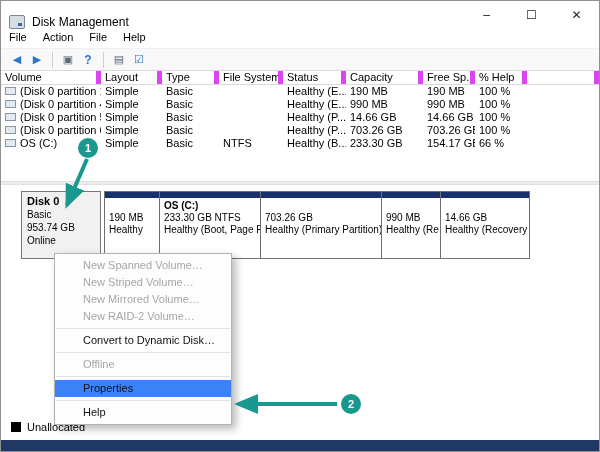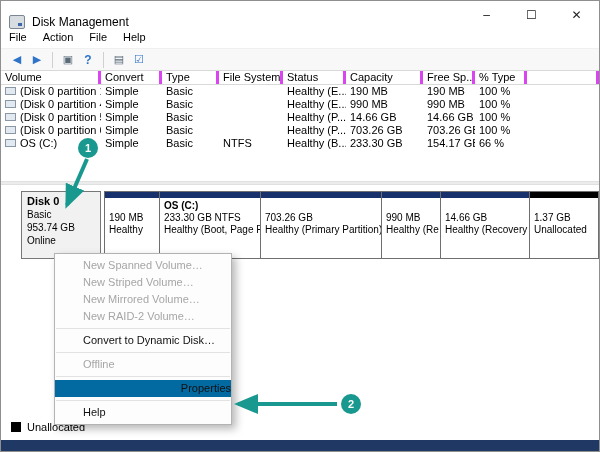--- a/index.html
+++ b/index.html
@@ -34,21 +34,21 @@
     justify-content:center; font-size:11px; }
   .tool-ico.blue { color:#2e74c9; }
   .tool-ico.gray { color:#5a6b7a; }
   .tool-ico.bold { font-weight:bold; font-size:12px; }
   .tool-sep { width:1px; height:16px; background:#d0d0d0; margin:0 5px; }
   
   .list-pane { position:absolute; top:70px; left:0; right:0; height:110px;
     background:#fff; }
   .thead { display:flex; height:14px; line-height:13px;
     border-bottom:1px solid #d9d9d9; }
-  .th { padding-left:4px; border-right:3px solid #d946ef; overflow:hidden;
+  .th { padding-left:4px; border-right:5px solid #d946ef; overflow:hidden;
     white-space:nowrap; font-size:11px; }
   .trow { display:flex; height:13px; line-height:13px; }
   .td { padding-left:4px; overflow:hidden; white-space:nowrap; font-size:11px; }
   .c0{width:100px}.c1{width:61px}.c2{width:57px}.c3{width:64px}
   .c4{width:63px}.c5{width:77px}.c6{width:52px}.c7{width:52px}.cf{flex:1}
   .drv { display:inline-block; width:11px; height:8px; background:#e3e9f0;
     border:1px solid #8a96a3; margin-right:4px; vertical-align:middle;
     position:relative; top:-1px; }
   
   .splitter { position:absolute; top:180px; left:0; right:0; height:4px;
@@ -75,21 +75,21 @@
   
   .bottom-strip { position:absolute; left:0; right:0; bottom:0; height:11px;
     background:#1f3864; z-index:5; }
   
   .ctx { position:absolute; left:53px; top:252px; width:178px; z-index:40;
     background:#fdfdfd; border:1px solid #b3b3b3; padding:3px 0;
     box-shadow:4px 4px 8px rgba(0,0,0,0.28); }
   .mi { height:17px; line-height:17px; padding-left:28px; font-size:11px; color:#111;
     white-space:nowrap; overflow:hidden; }
   .mi.dis { color:#a6a6a6; }
-  .mi.hl { background:#0369a1;text-align:right; }
+  .mi.hl { background:#3b82f6; }
   .msep { border-top:1px solid #e2e2e2; margin:3px 1px; }
   
   .overlay { position:absolute; top:0; left:0; width:600px; height:452px;
     z-index:50; pointer-events:none; }
   .badge { position:absolute; width:20px; height:20px; border-radius:50%;
     background:#18988e; color:#fff; font-size:11px; font-weight:bold;
     display:flex; align-items:center; justify-content:center; z-index:51;
     pointer-events:none; }
 </style>
 </head>
@@ -121,27 +121,27 @@
     <div class="tool-ico gray">▣</div>
     <div class="tool-ico blue bold">?</div>
     <div class="tool-sep"></div>
     <div class="tool-ico gray">▤</div>
     <div class="tool-ico blue">☑</div>
   </div>
 
   <div class="list-pane">
     <div class="thead">
       <div class="th c0">Volume</div>
-      <div class="th c1">Convert</div>
+      <div class="th c1">Layout</div>
       <div class="th c2">Type</div>
       <div class="th c3">File System</div>
       <div class="th c4">Status</div>
       <div class="th c5">Capacity</div>
       <div class="th c6">Free Sp...</div>
-      <div class="th c7">% Type</div>
+      <div class="th c7">% Help</div>
       <div class="th cf"></div>
     </div>
 
     <div class="trow">
       <div class="td c0"><span class="drv"></span><span>(Disk 0 partition 1)</span></div>
       <div class="td c1">Simple</div>
       <div class="td c2">Basic</div>
       <div class="td c3"></div>
       <div class="td c4">Healthy (E...</div>
       <div class="td c5">190 MB</div>
@@ -234,28 +234,20 @@
           </div>
         </div>
         <div class="part" style="width:90px">
           <div class="strip"></div>
           <div class="ptxt">
             <div class="p-title"></div>
             <div>14.66 GB</div>
             <div>Healthy (Recovery</div>
           </div>
         </div>
-        <div class="part unalloc" style="width:70px">
-          <div class="strip"></div>
-          <div class="ptxt">
-            <div class="p-title"></div>
-            <div>1.37 GB</div>
-            <div>Unallocated</div>
-          </div>
-        </div>
       </div>
     </div>
 
     <div class="legend">
       <div class="sq"></div>
       <div>Unallocated</div>
     </div>
   </div>
 
   <div class="bottom-strip"></div>

